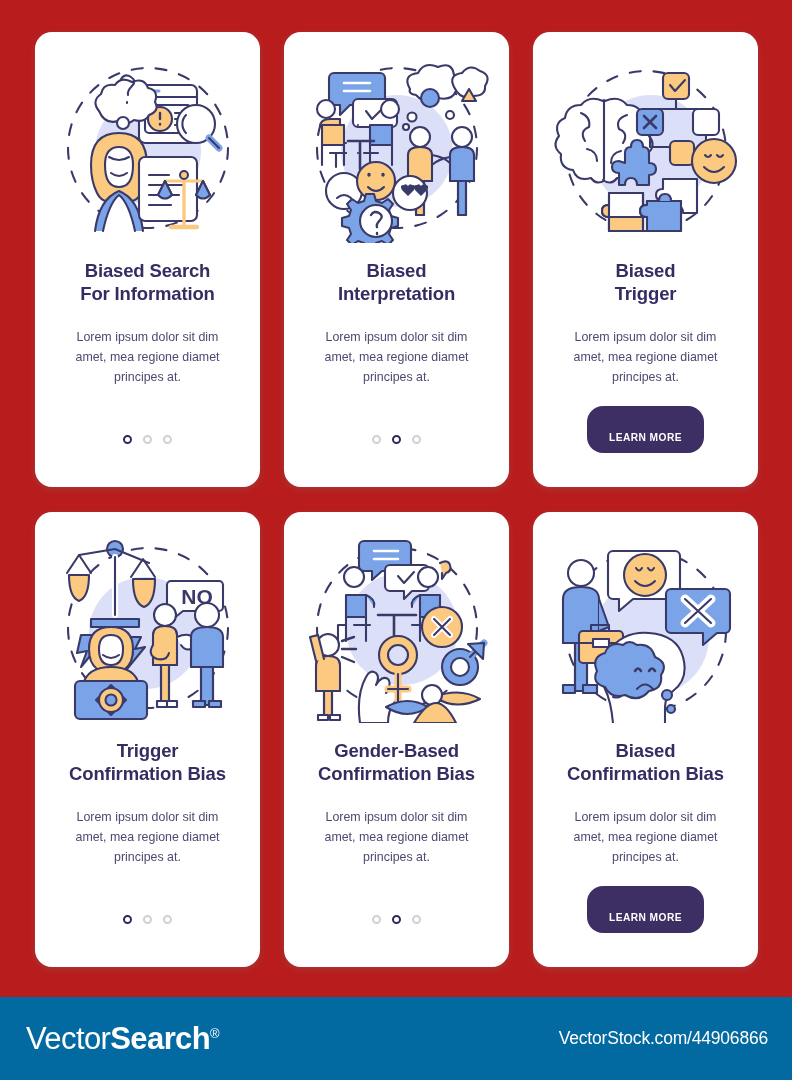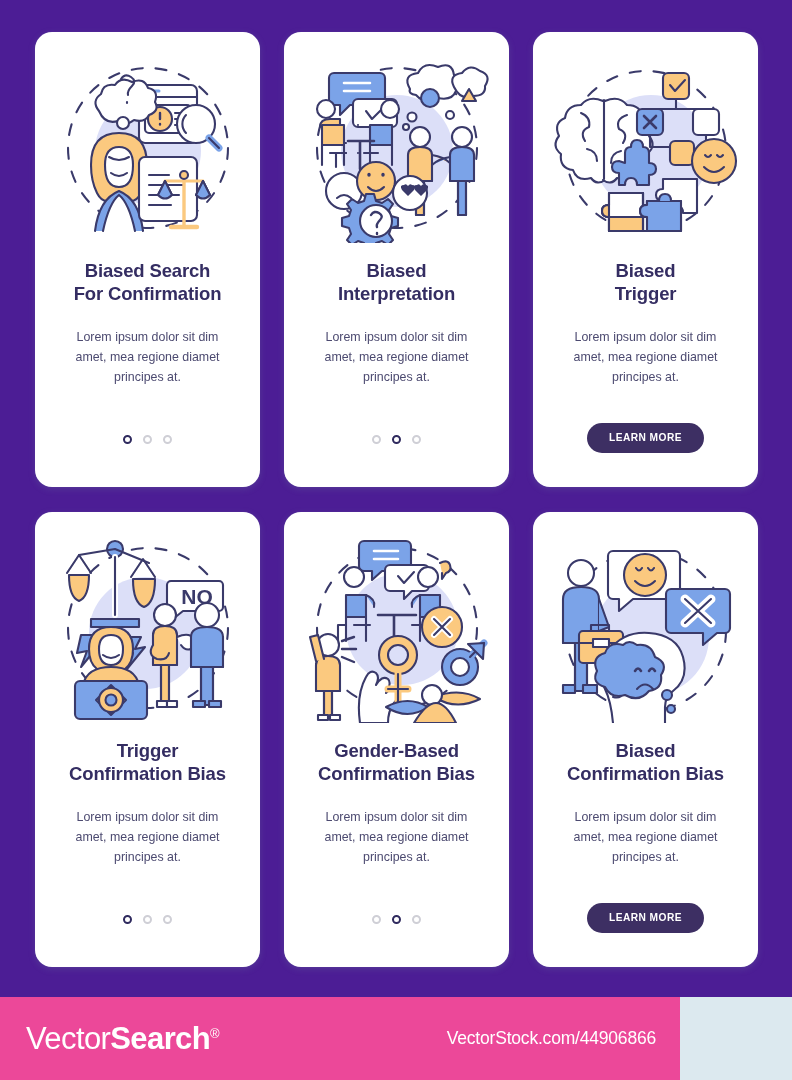--- a/index.html
+++ b/index.html
@@ -5,21 +5,21 @@
   * { margin:0; padding:0; box-sizing:border-box; }
   html,body { width:792px; height:1080px; }
   body {
     background:#dce9ef;
     font-family:"Liberation Sans", sans-serif;
     position:relative;
     overflow:hidden;
   }
   .canvas {
     position:absolute; left:0; top:0; width:792px; height:997px;
-    background:#4c1d95;
+    background:#b91c1c;
   }
   .grid {
     position:absolute; left:35px; top:32px;
     width:722px; height:935px;
     display:grid;
     grid-template-columns:225px 225px 225px;
     grid-template-rows:455px 455px;
     column-gap:24px;
     row-gap:25px;
   }
@@ -72,27 +72,27 @@
   .dot.active { border-color:#2f2a5e; }
   .learn-btn {
     margin-bottom:34px;
     background:#3d2f63;
     color:#ffffff;
     border:none;
     border-radius:16px;
     font-size:10.2px;
     font-weight:bold;
     letter-spacing:0.45px;
-    padding:9px 22px 10px 22px;
+    padding:26px 22px 10px 22px;
     cursor:pointer;
     font-family:"Liberation Sans", sans-serif;
   }
   .footer {
-    position:absolute; left:0; top:997px; width:680px; height:83px;
-    background:#ec4899;
+    position:absolute; left:0; top:997px; width:792px; height:83px;
+    background:#0369a1;
     display:flex; align-items:center; justify-content:space-between;
   }
   .wm-logo {
     color:#ffffff; font-size:31px; margin-left:26px;
     font-family:"Liberation Sans", sans-serif;
     letter-spacing:-0.6px;
     display:flex; align-items:baseline;
   }
   .wm-light { font-weight:300; }
   .wm-bold { font-weight:bold; }
@@ -152,21 +152,21 @@
               <path d="M112 128 l-7 14 h14 z" fill="#7ba3e8"></path>
               <path d="M150 128 l-7 14 h14 z" fill="#7ba3e8"></path>
               <path d="M105 142 l7 -14 l7 14 q-7 7 -14 0 z" fill="#7ba3e8"></path>
               <path d="M143 142 l7 -14 l7 14 q-7 7 -14 0 z" fill="#7ba3e8"></path>
             </g>
           </g>
         </svg>
       </div>
       <div class="title">
         <span>Biased Search</span><br>
-        <span>For Confirmation</span>
+        <span>For Information</span>
       </div>
       <div class="body-text">Lorem ipsum dolor sit dim amet, mea regione diamet principes at.</div>
       <div class="spacer"></div>
       <div class="dots">
         <span class="dot active"></span>
         <span class="dot"></span>
         <span class="dot"></span>
       </div>
     </div>
 

